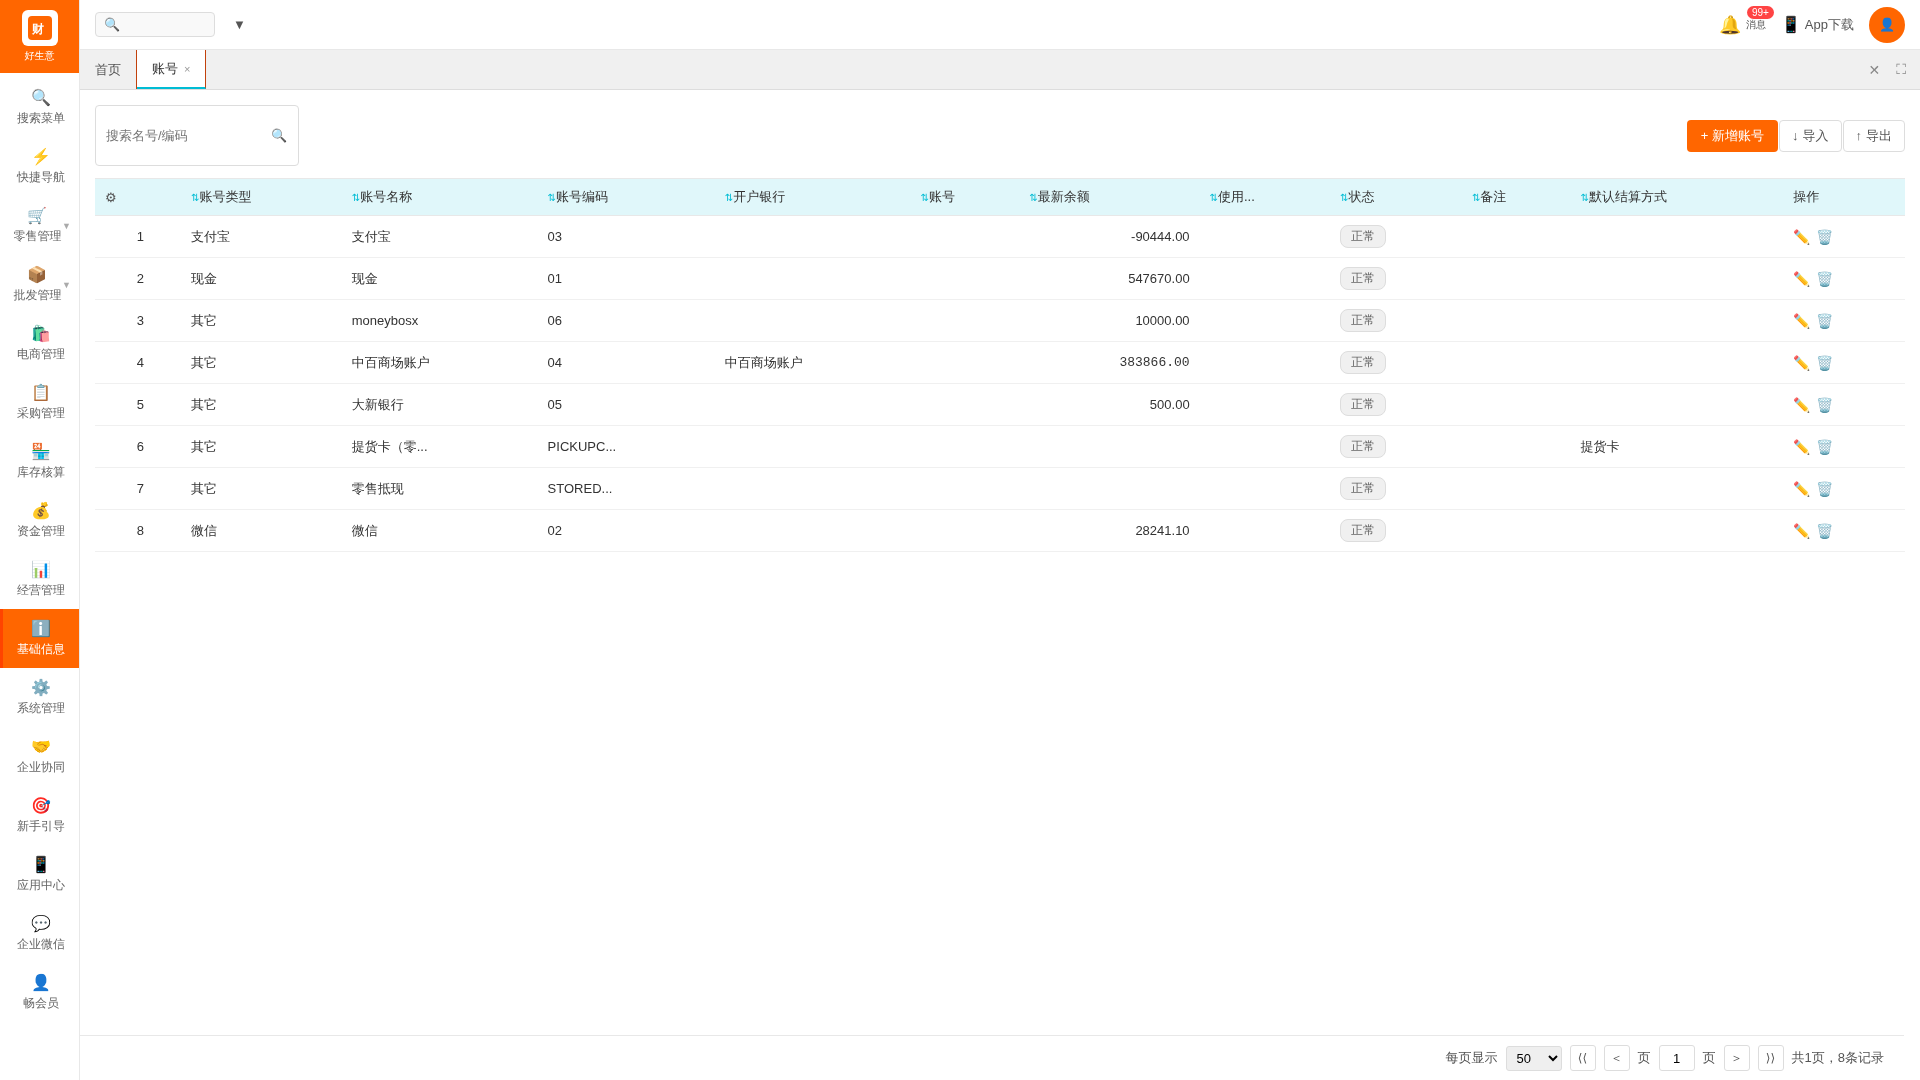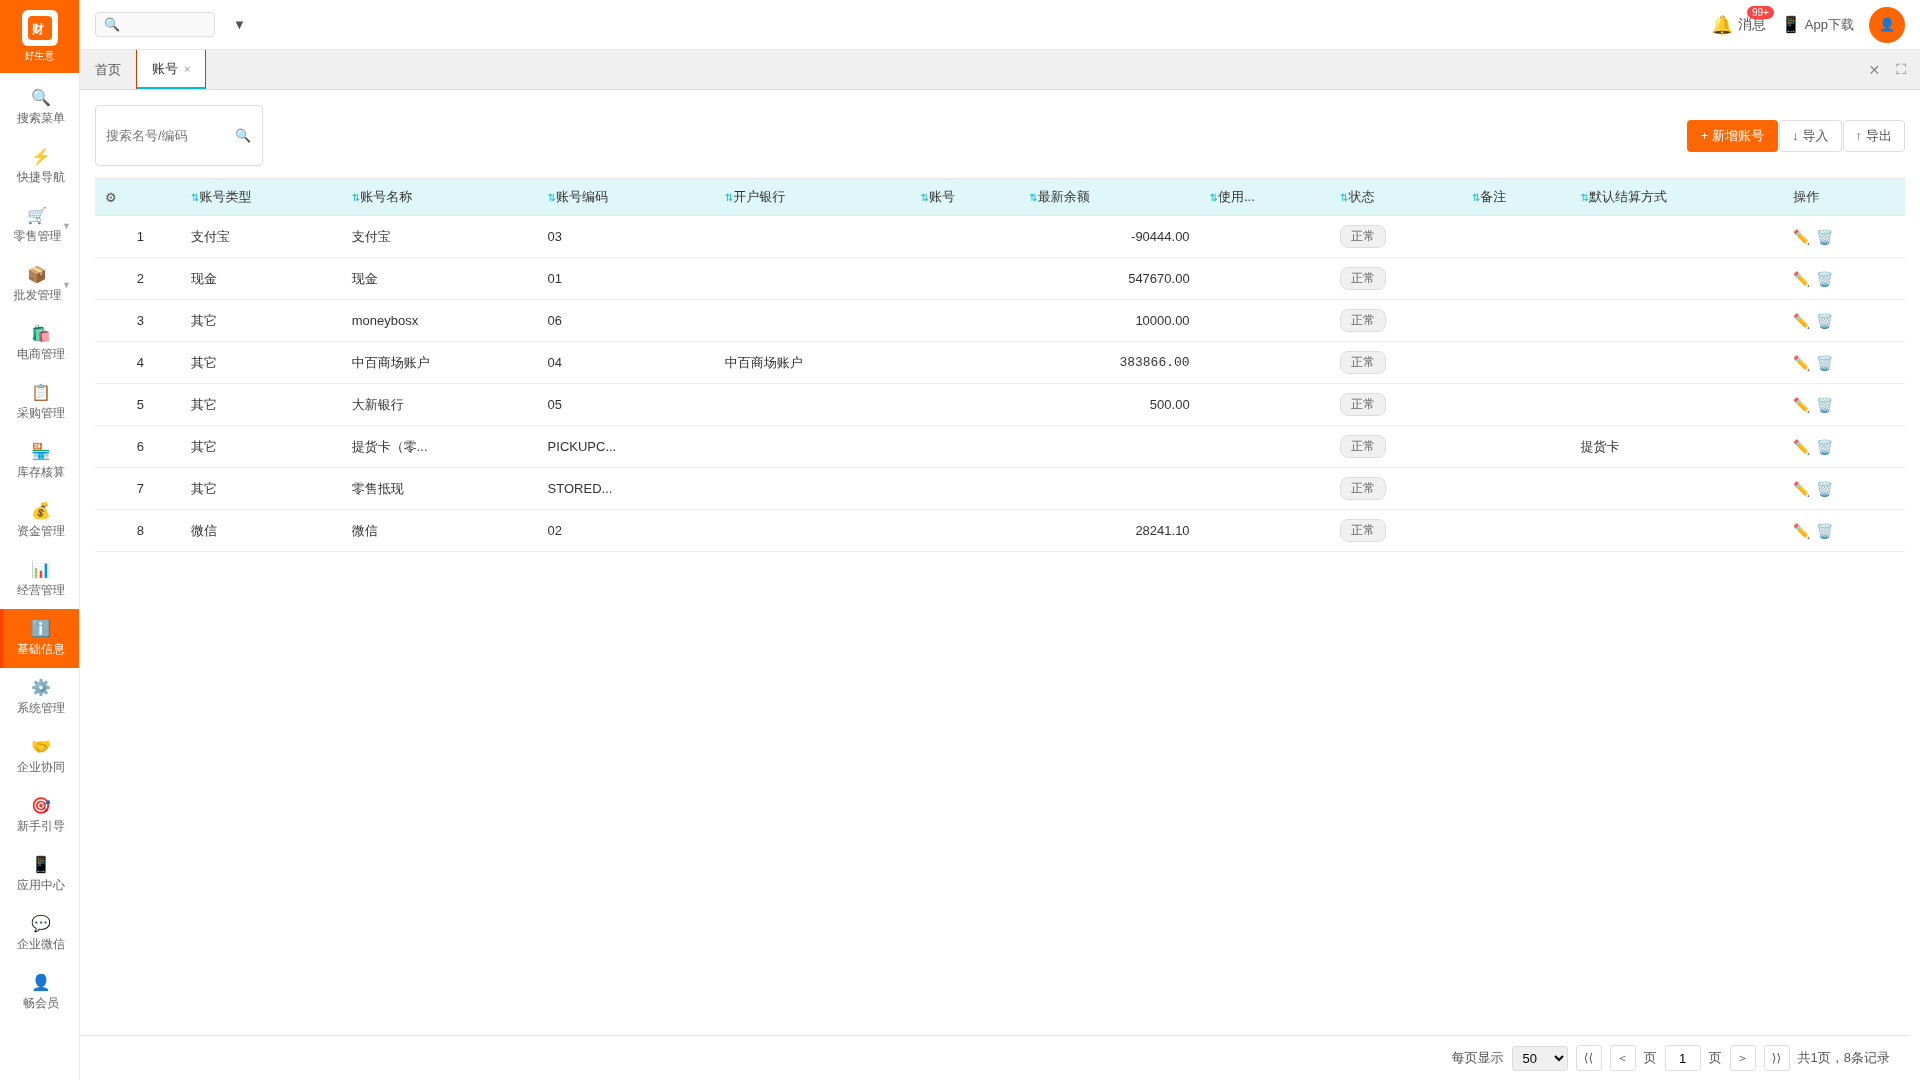--- a/index.html
+++ b/index.html
@@ -124,21 +124,21 @@
     .tab.active { background: #fff; color: #333; border-bottom: 2px solid #00bcd4; }
     .tab-close { color: #999; font-size: 11px; cursor: pointer; }
     .tab-actions { margin-left: auto; display: flex; align-items: center; padding-right: 10px; gap: 8px; }
     .tab-action-btn { background: none; border: none; cursor: pointer; color: #888; font-size: 14px; padding: 4px; }
 
     
     .content { flex: 1; background: #fff; overflow: auto; padding: 15px; }
 
     
     .content-toolbar { display: flex; align-items: center; justify-content: space-between; margin-bottom: 12px; }
-    .search-input-wrap { display: flex; align-items: center; border: 1px solid #ddd; border-radius: 4px; padding: 22px 10px; width: 168px; gap: 6px; }
+    .search-input-wrap { display: flex; align-items: center; border: 1px solid #ddd; border-radius: 4px; padding: 22px 10px; width: 204px; gap: 6px; }
     .search-input-wrap input { border: none; outline: none; font-size: 13px; color: #999; width: 100%; background: transparent; }
     .toolbar-right { display: flex; gap: 1px; }
     .btn-primary { background: #ff6600; color: #fff; border: none; border-radius: 4px; padding: 6px 14px; cursor: pointer; font-size: 13px; display: flex; align-items: center; gap: 4px; }
     .btn-outline { background: #fff; color: #555; border: 1px solid #ddd; border-radius: 4px; padding: 6px 12px; cursor: pointer; font-size: 13px; display: flex; align-items: center; gap: 4px; }
 
     
     .data-table { width: 100%; border-collapse: collapse; }
     .data-table thead tr { background: #f5f5f5; }
     .data-table th {
       padding: 9px 10px;
@@ -167,21 +167,21 @@
       border: 1px solid #ddd;
     }
     .action-btns { display: flex; gap: 6px; }
     .action-btn { background: none; border: none; cursor: pointer; color: #999; font-size: 14px; }
 
     
     .pagination {
       position: fixed;
       bottom: 0;
       left: 80px;
-      right: 10px;
+      right: 16px;
       height: 45px;
       background: #fff;
       border-top: 1px solid #e8e8e8;
       display: flex;
       align-items: center;
       justify-content: flex-end;
       padding: 0 20px;
       gap: 8px;
       font-size: 13px;
       color: #555;
@@ -284,21 +284,21 @@
       <div class="search-box-header">
         <span style="color:#aaa;font-size:13px;">🔍</span>
       </div>
       <div class="dropdown-btn">
         <span>▼</span>
       </div>
     </div>
     <div class="top-header-right">
       <div class="notif-btn">
         <span style="font-size:18px;">🔔</span>
-        <span style="font-size:14px;color:#555;">消息</span>
+        <span style="font-size:10px;color:#555;">消息</span>
         <span class="badge">99+</span>
       </div>
       <div class="app-download">
         <span style="font-size:16px;">📱</span>
         <span>App下载</span>
       </div>
       <div class="avatar-area">
         <span style="font-size:13px;">👤</span>
       </div>
     </div>

